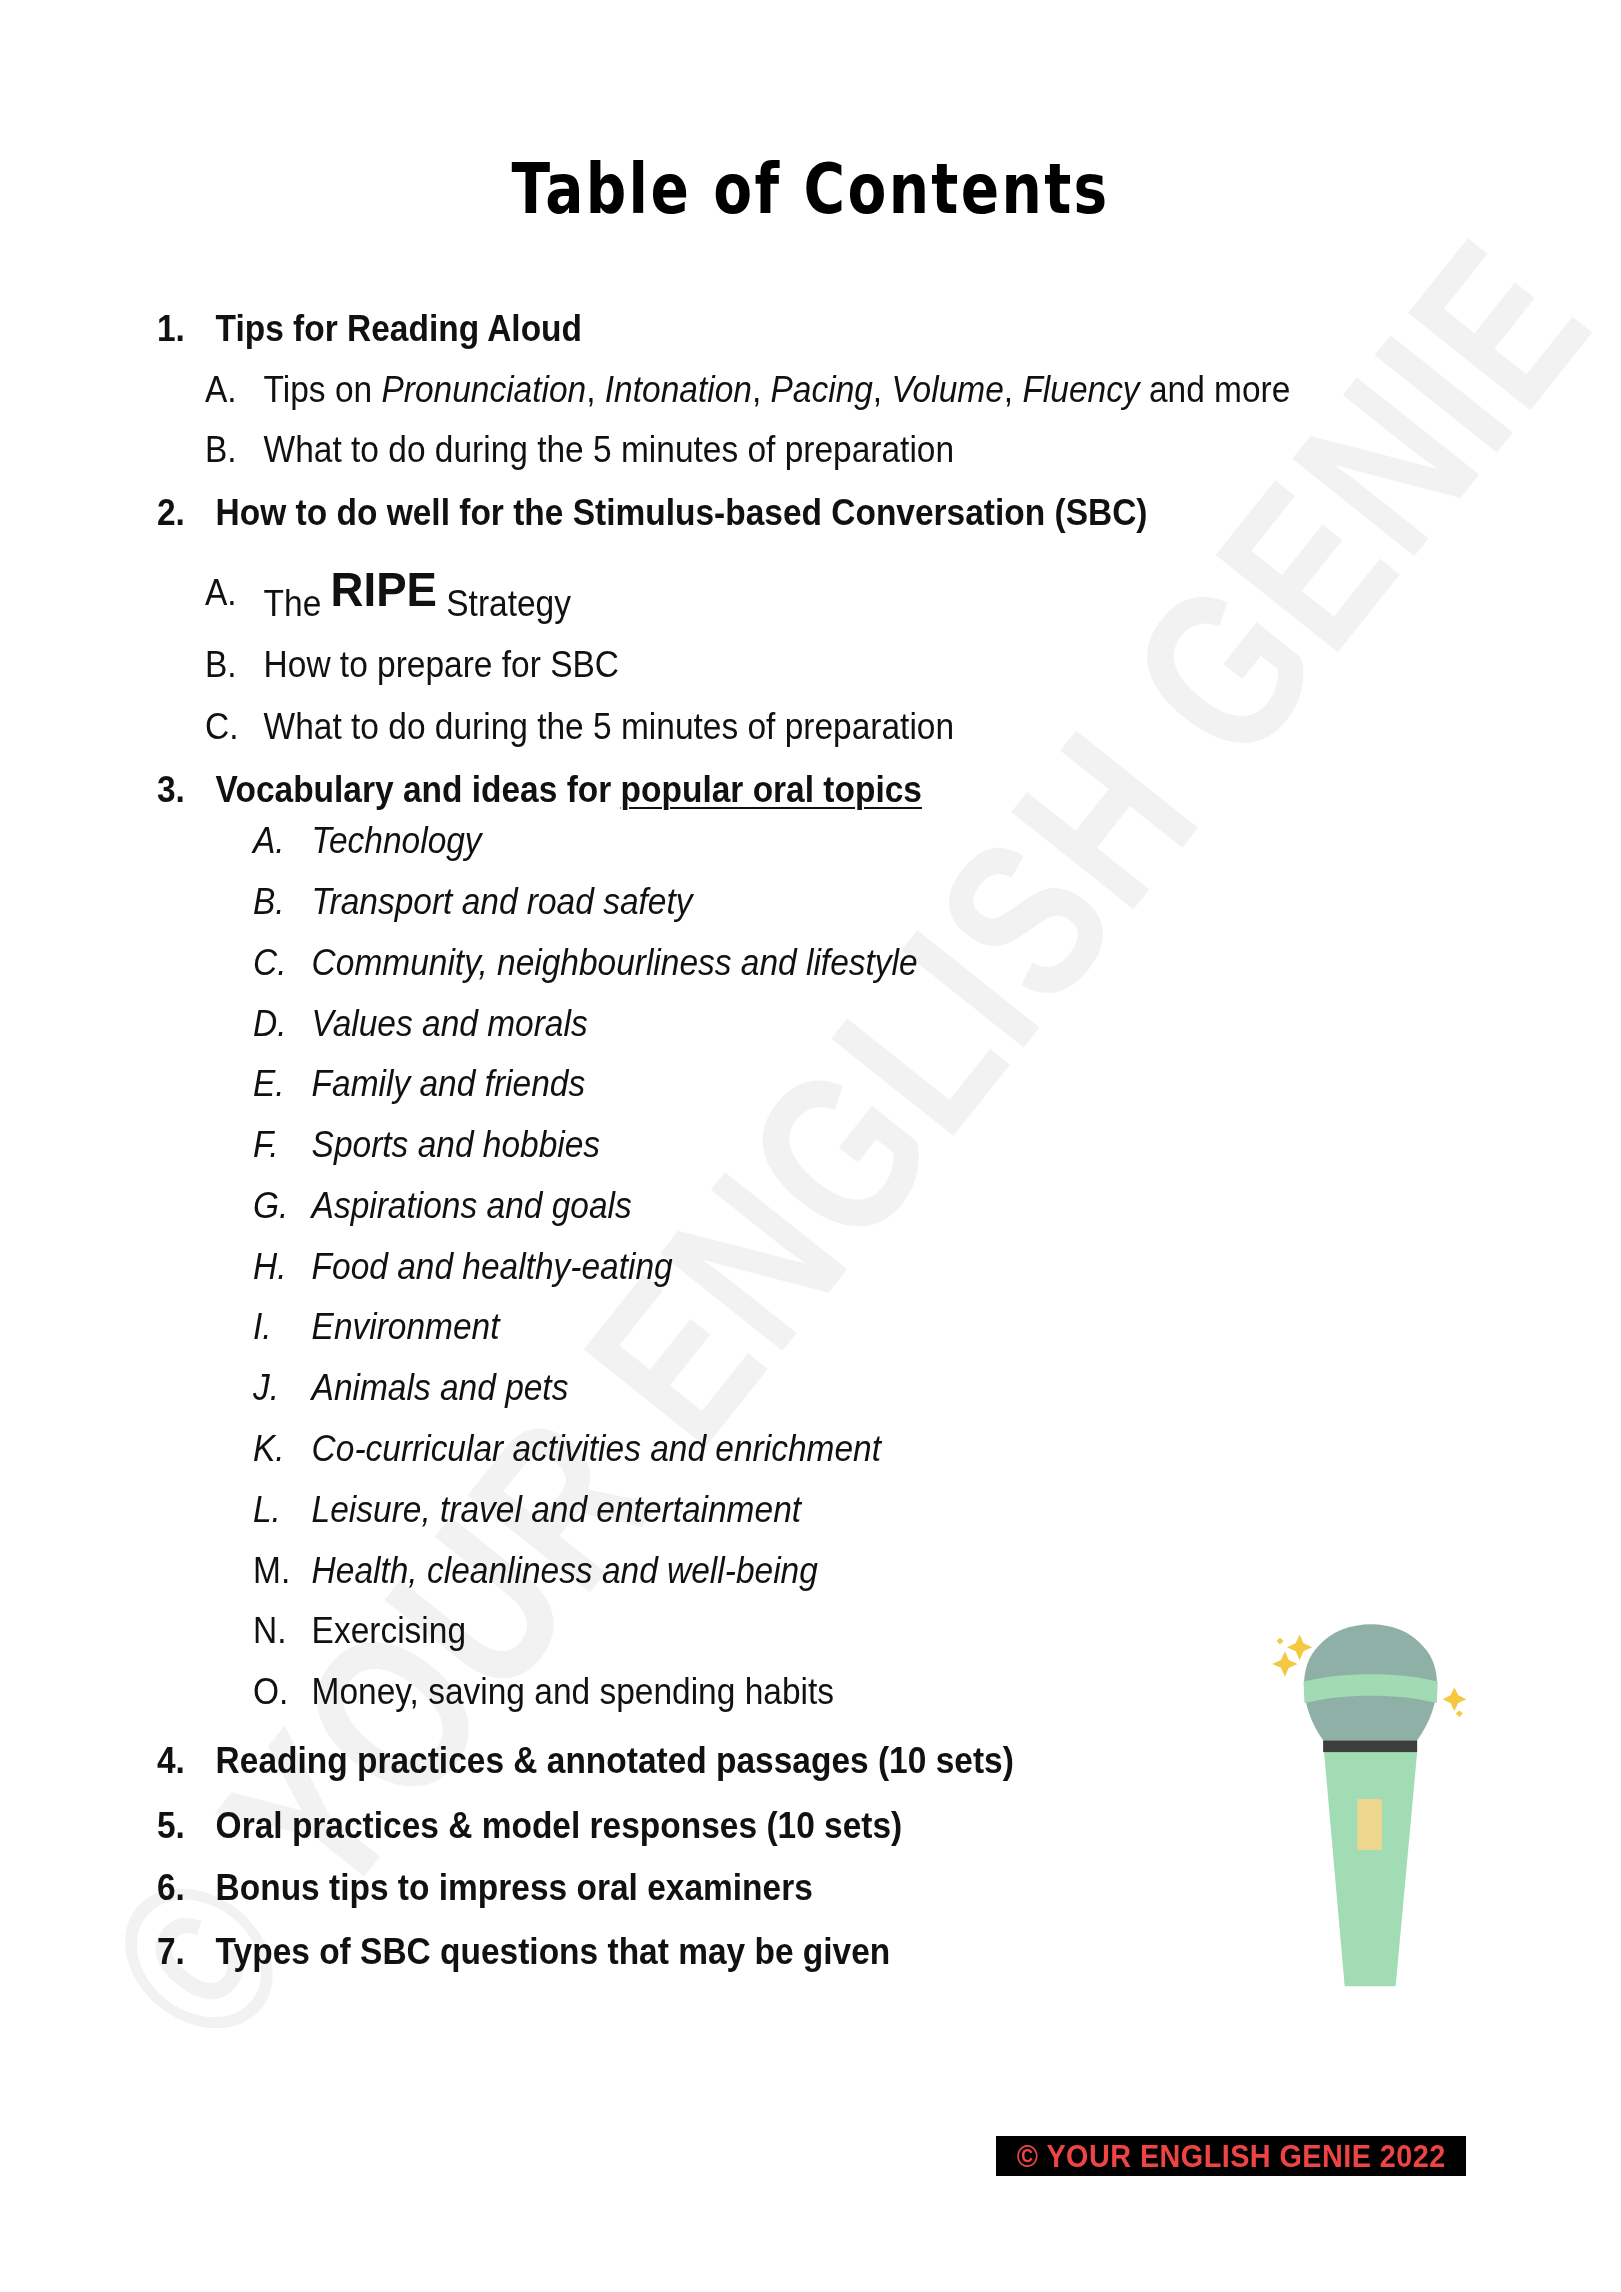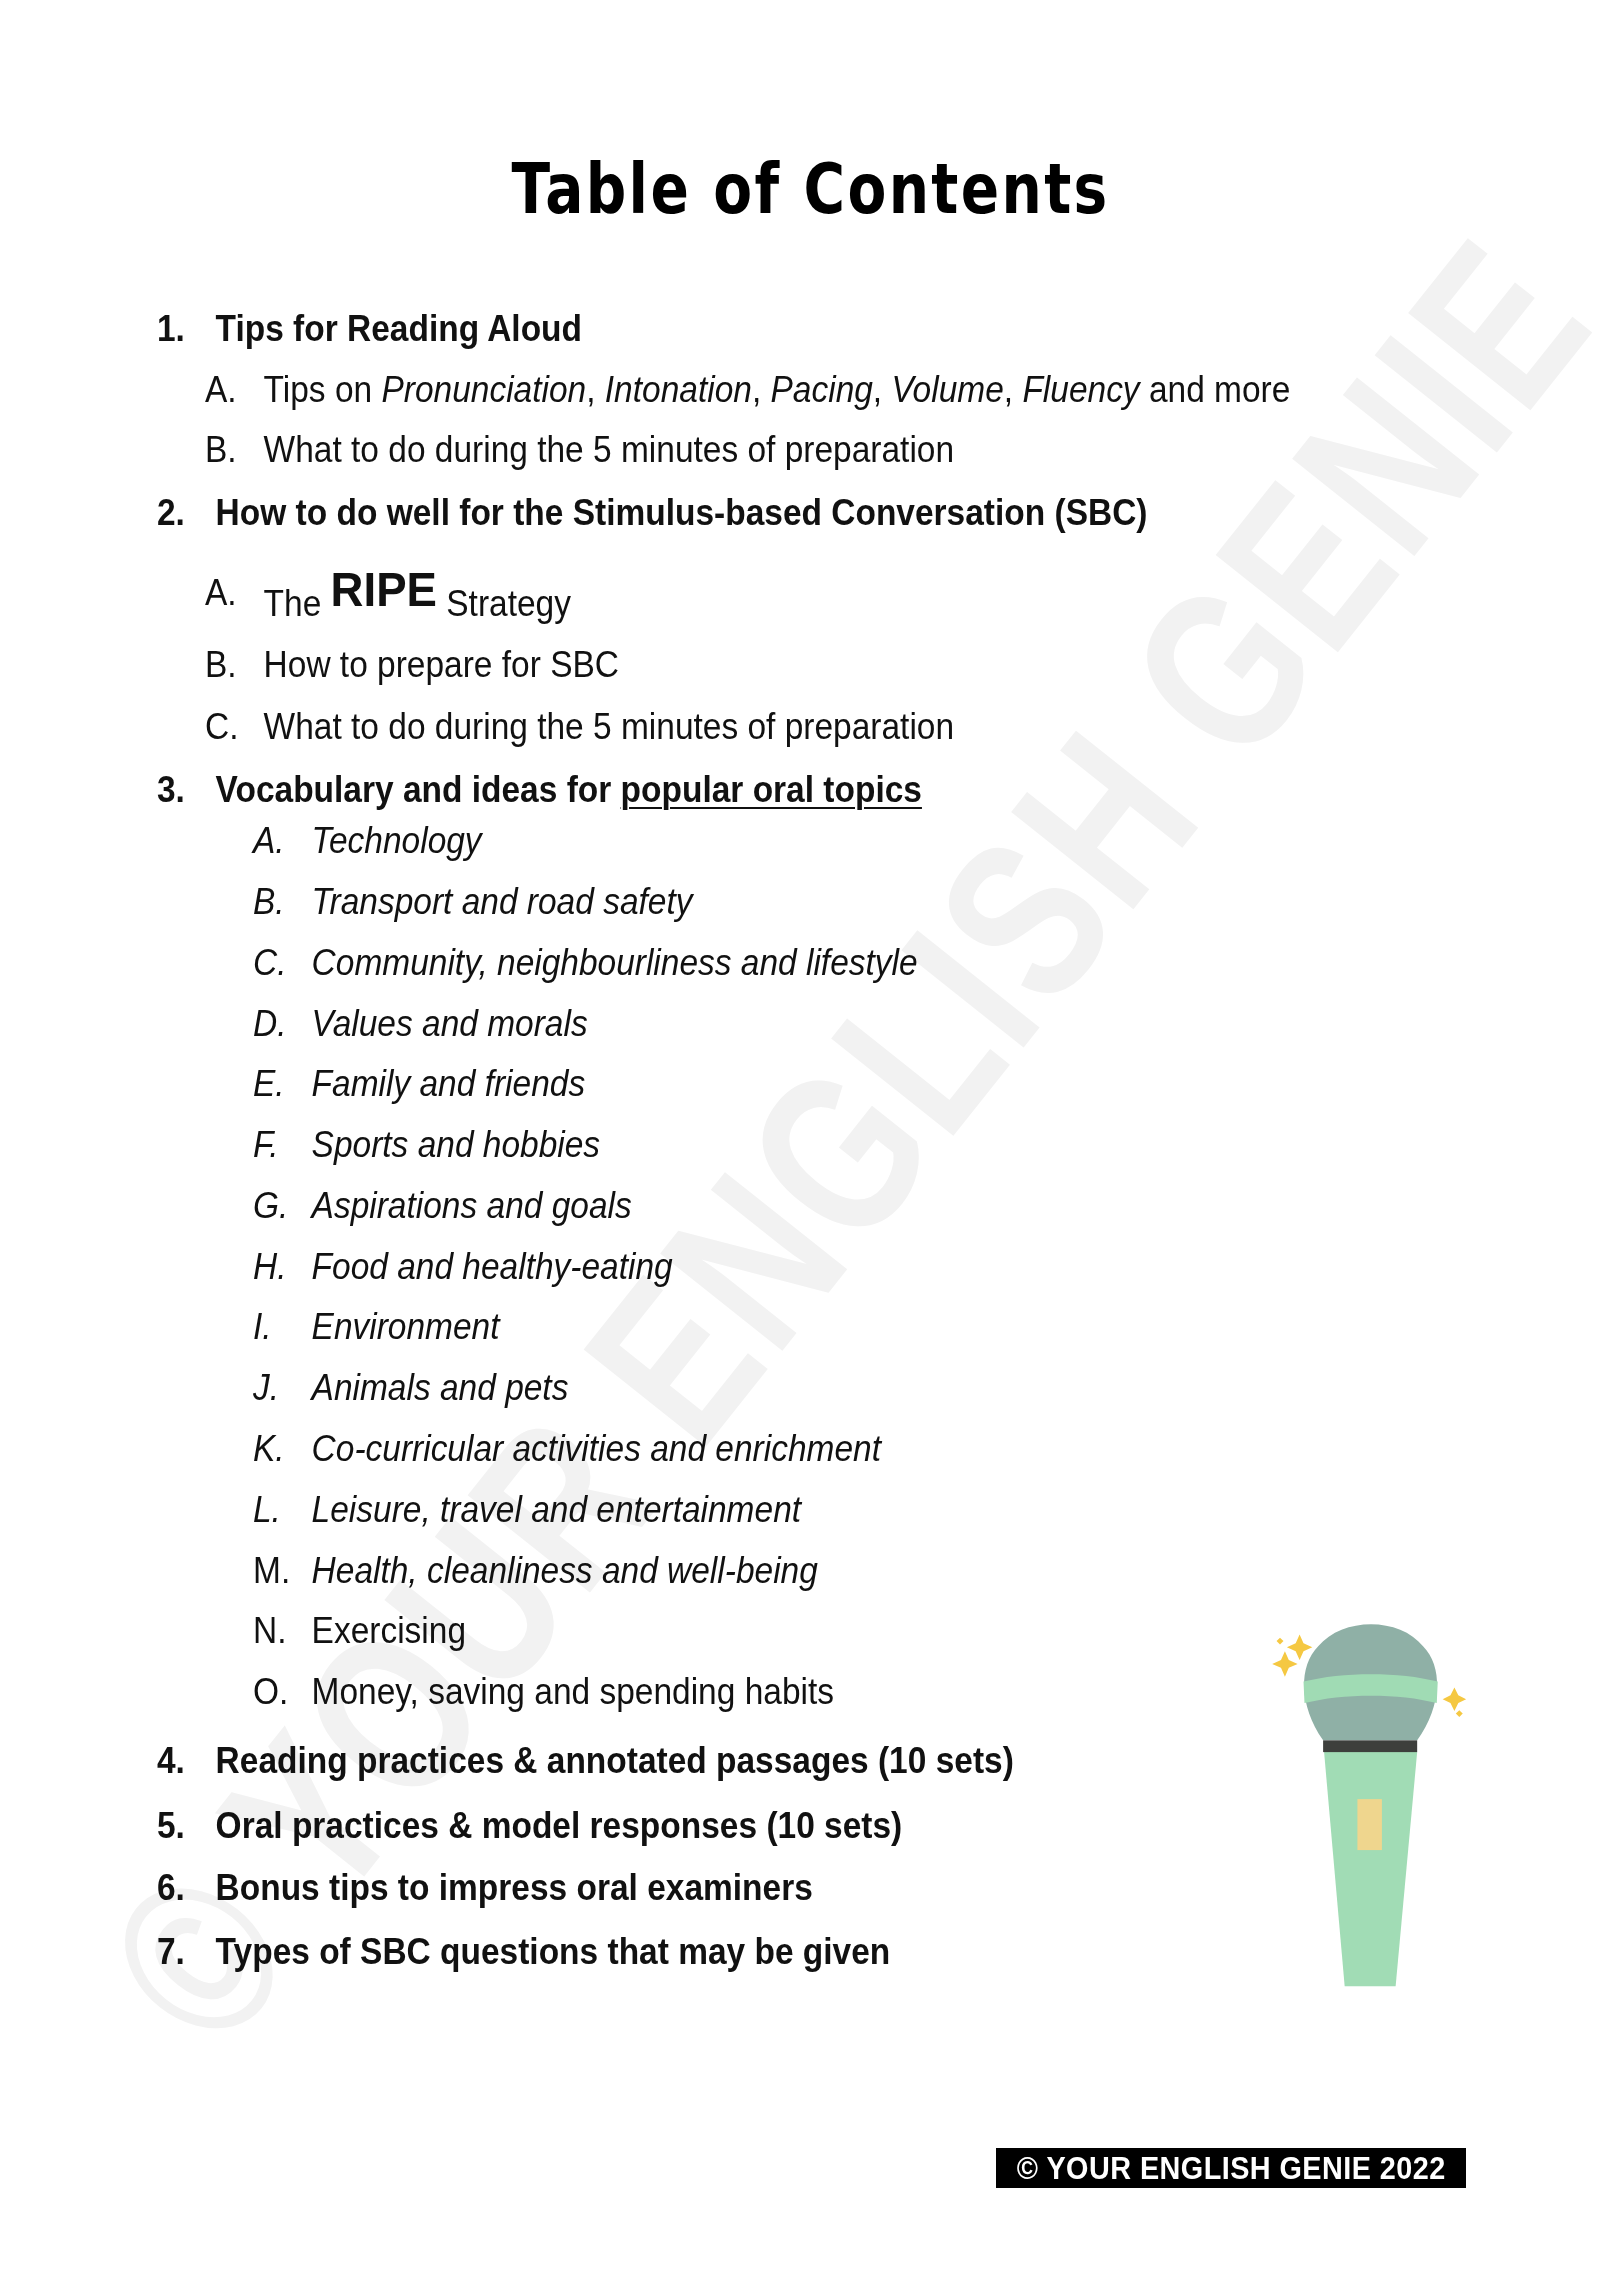--- a/index.html
+++ b/index.html
@@ -27,24 +27,23 @@
   .bold { font-weight: bold; }
   .it { font-style: italic; }
   .ripe { font-weight: bold; font-size: 49px; }
   .u { text-decoration: underline; text-decoration-thickness: 2px; text-underline-offset: 4.9px; }
 
   
   .squeeze { transform: scaleX(0.93); transform-origin: 0 0; }
 
   .badge {
     position: absolute; left: 996px; top: 2136px; width: 470px; height: 40px;
-    background: #000; color: #ffffff; font-weight: bold; font-size: 32px;
+    background: #000; color: #ef4444; font-weight: bold; font-size: 32px;
     display: flex; align-items: center; justify-content: center; line-height: 1; z-index: 2;
     letter-spacing: 0.5px;
-    margin-top: 12px;
   }
   .badge span { display: inline-block; transform: scaleX(0.9); white-space: nowrap; }
 
   .mic { position: absolute; left: 1269px; top: 1612px; width: 216px; height: 387px; z-index: 2; }
 </style>
 </head>
 <body>
 
 <div class="watermark">© YOUR ENGLISH GENIE</div>
 

